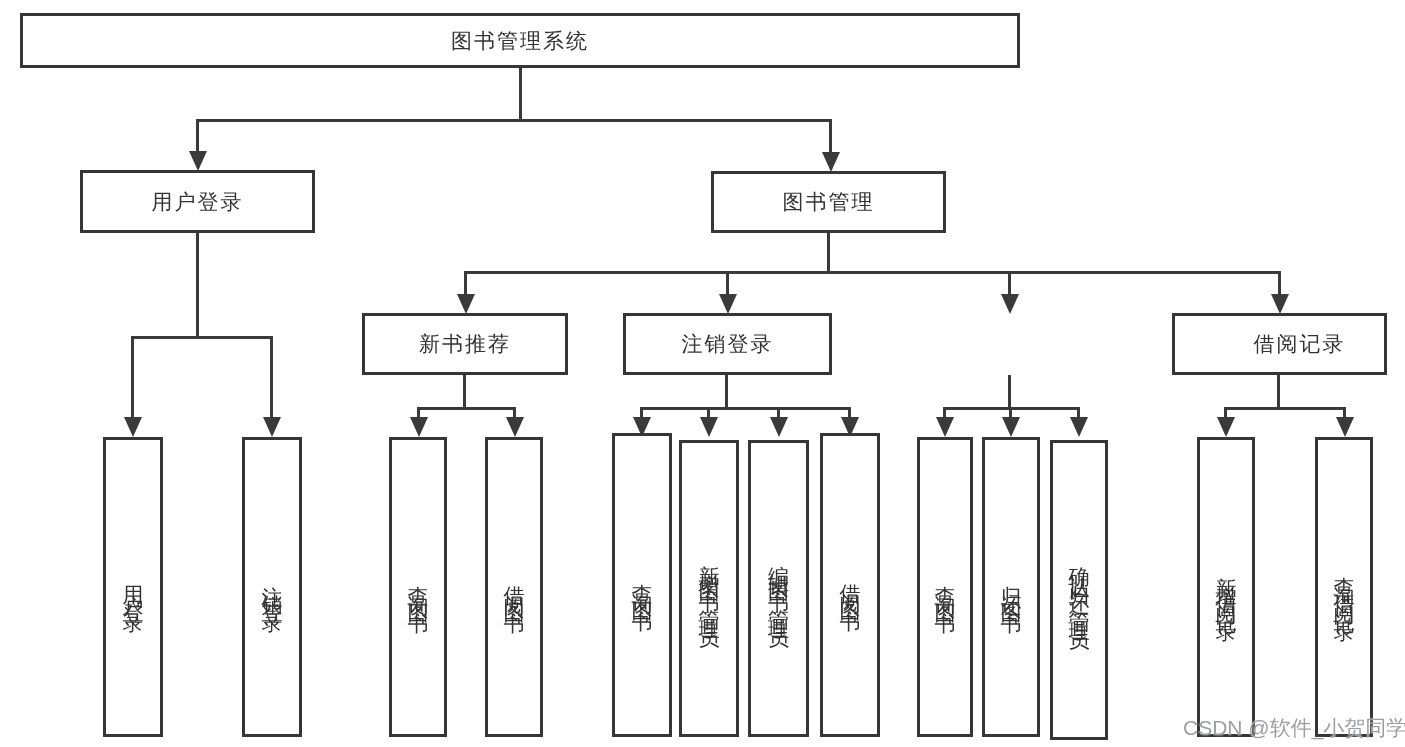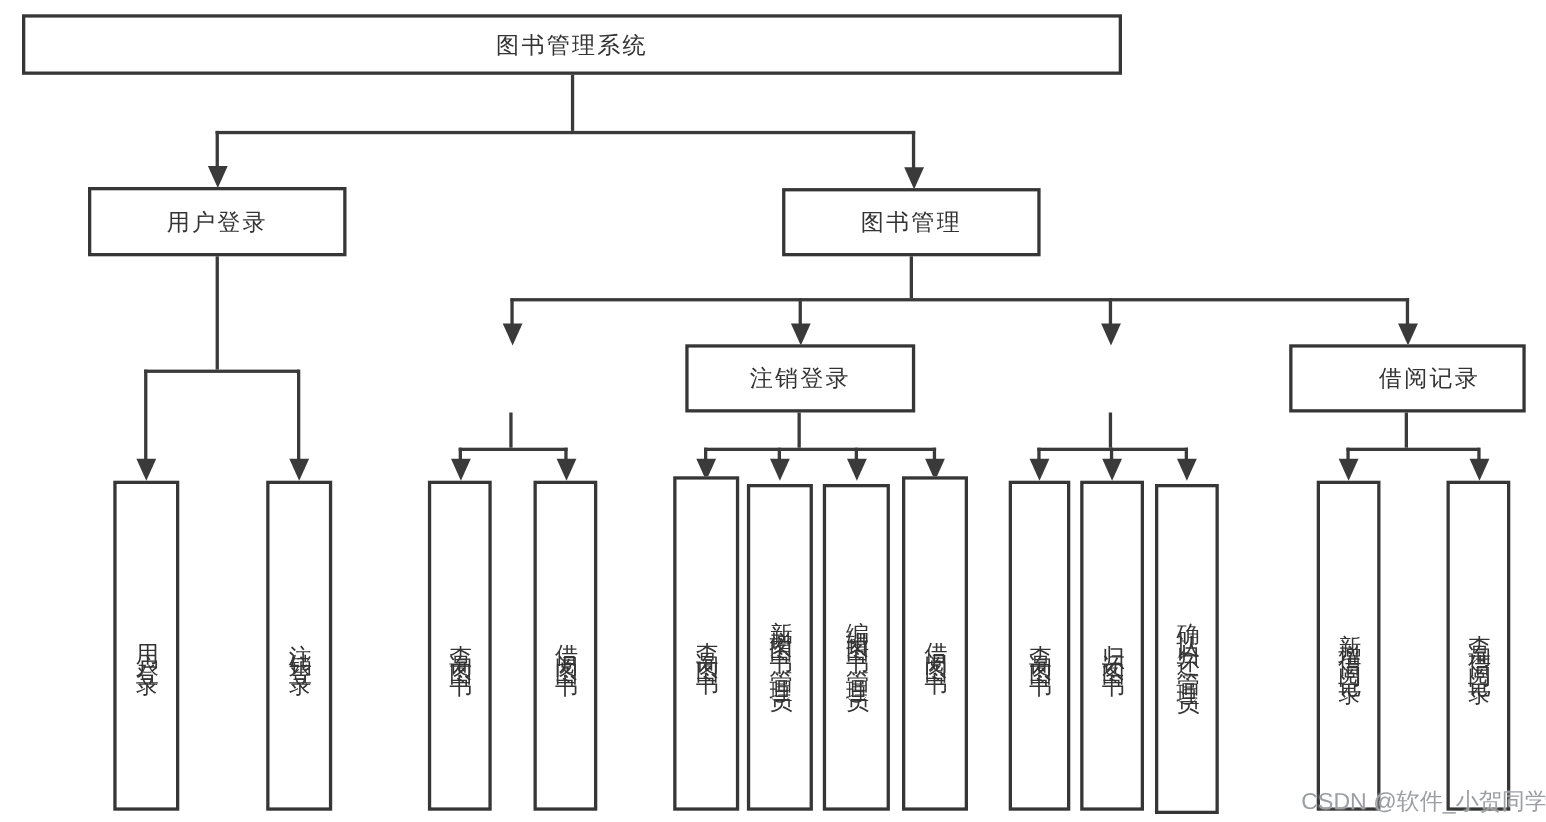--- a/index.html
+++ b/index.html
@@ -83,20 +83,23 @@
   <div class="hline" style="left:464px; top:271px; width:817px;"></div>
   <div class="vline" style="left:464px; top:271px; height:24px;"></div>
   <div class="arrow" style="left:457px; top:294px;"></div>
   <div class="vline" style="left:726px; top:271px; height:24px;"></div>
   <div class="arrow" style="left:719px; top:294px;"></div>
   <div class="vline" style="left:1008px; top:271px; height:24px;"></div>
   <div class="arrow" style="left:1001px; top:294px;"></div>
   <div class="vline" style="left:1278px; top:271px; height:24px;"></div>
   <div class="arrow" style="left:1271px; top:294px;"></div>
 
+  <div class="box hnode" style="left:362px; top:313px; width:206px; height:62px;">
+    <span>新书推荐</span>
+  </div>
   <div class="box hnode" style="left:623px; top:313px; width:209px; height:62px;">
     <span>注销登录</span>
   </div>
   <div class="box hnode" style="left:1172px; top:313px; width:215px; height:62px;padding-left:40px;">
     <span>借阅记录</span>
   </div>
 
   <div class="vline" style="left:463px; top:375px; height:32px;"></div>
   <div class="hline" style="left:417px; top:407px; width:99px;"></div>
   <div class="vline" style="left:417px; top:407px; height:12px;"></div>

